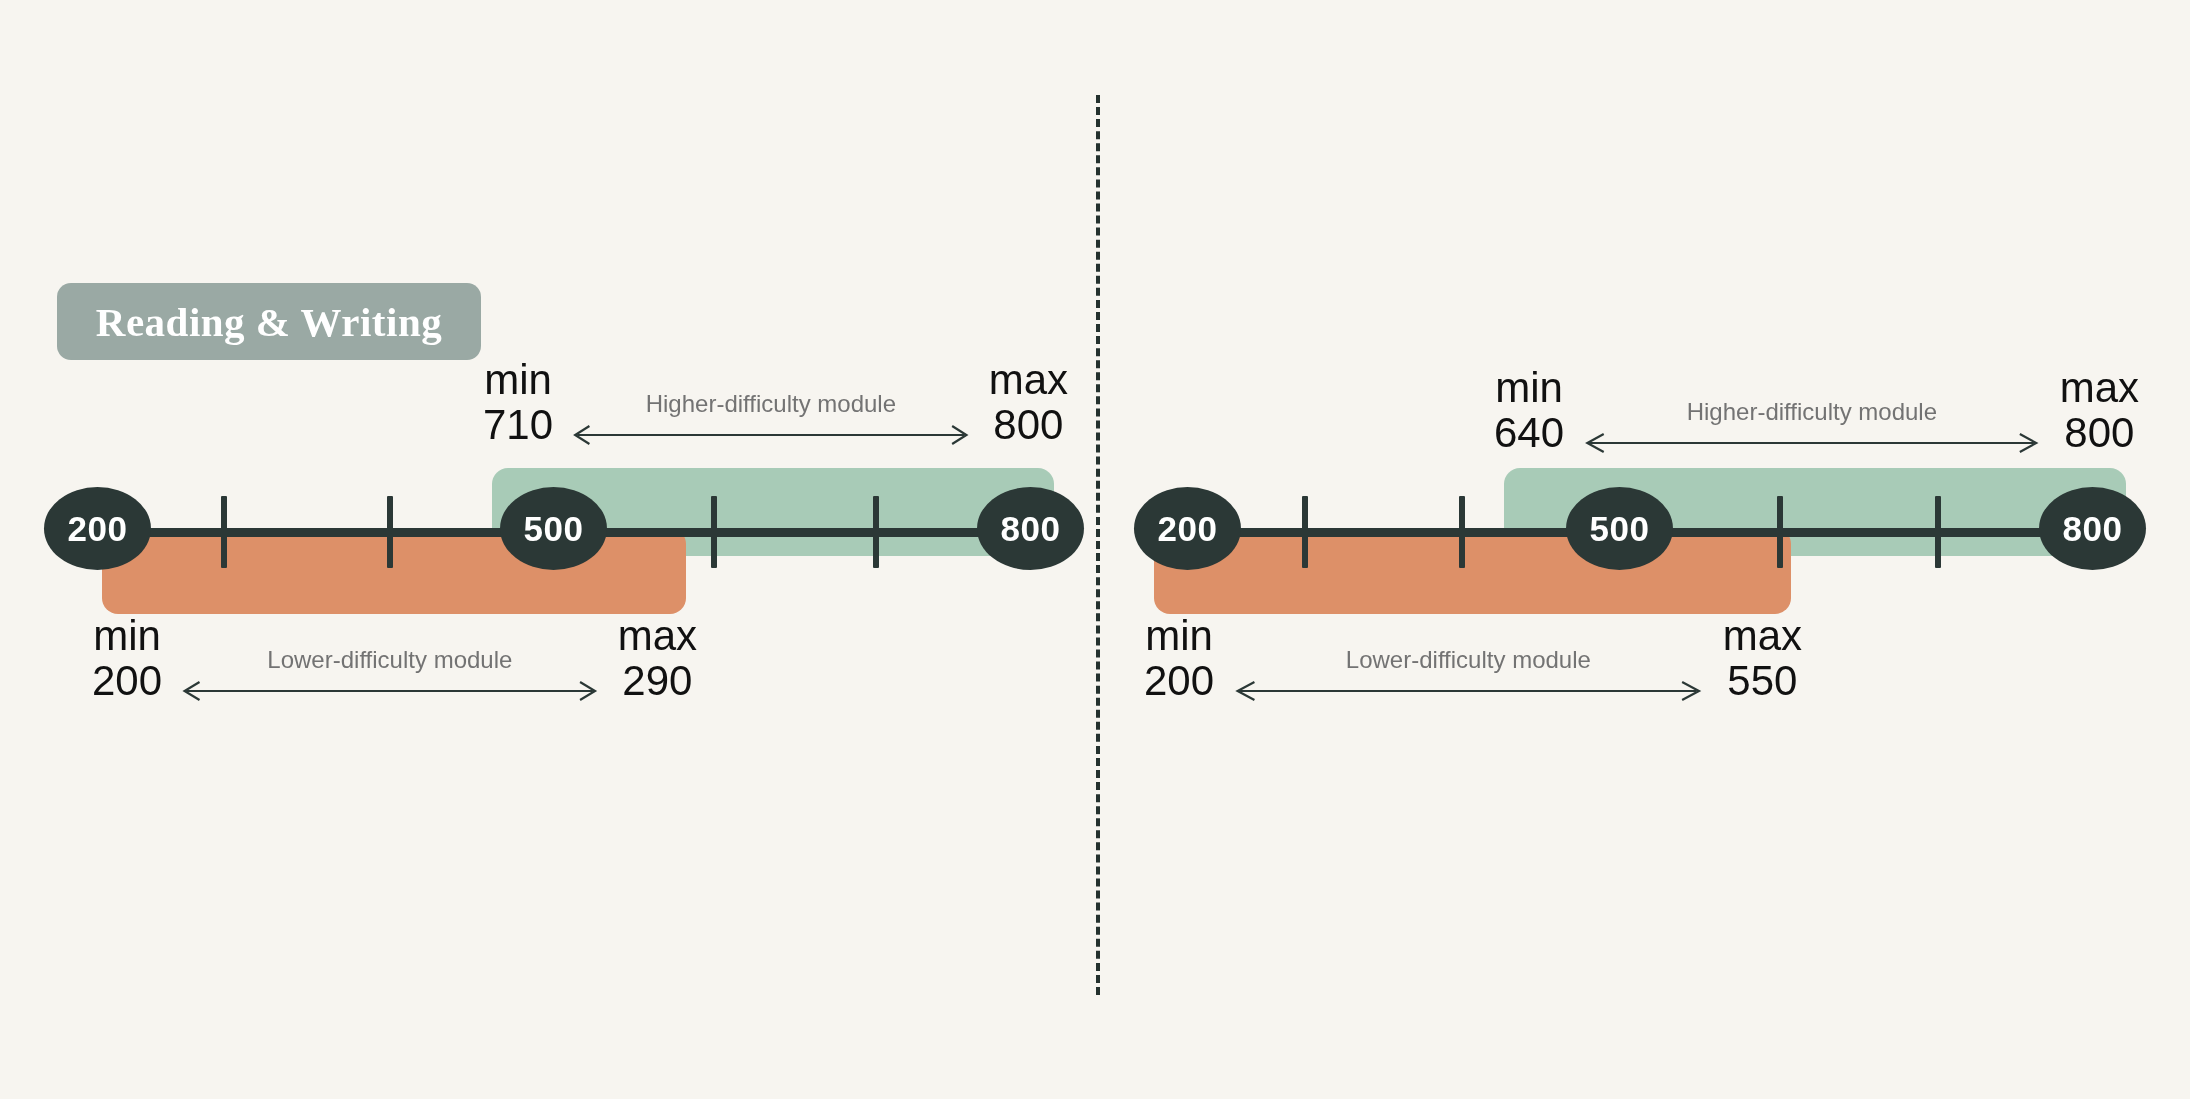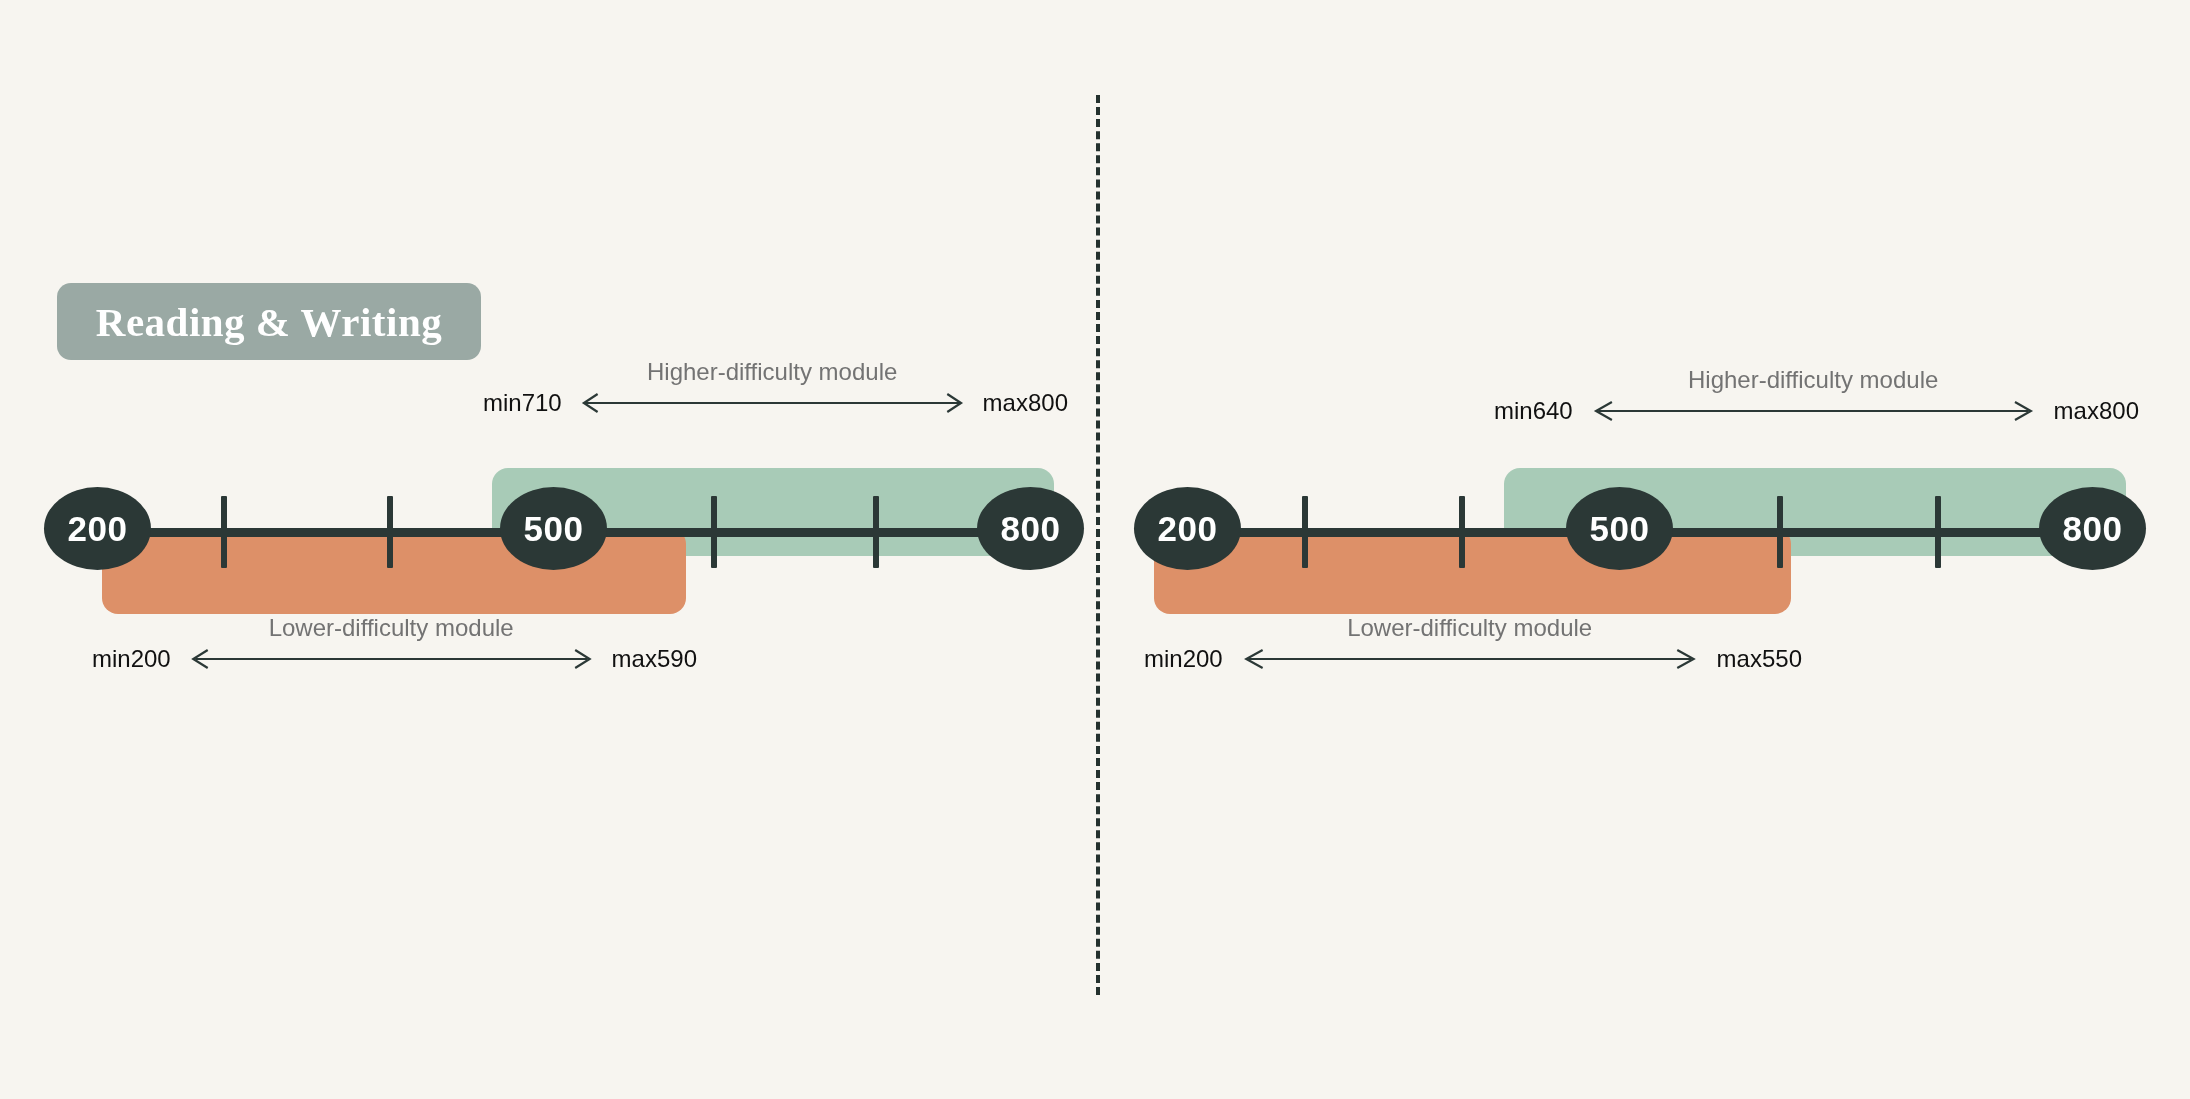--- a/index.html
+++ b/index.html
@@ -109,24 +109,24 @@
   .band.lower  { background: #dd9068; }
 
   
   .range {
     position: absolute;
     display: flex;
     align-items: flex-end;
   }
   .range .endcap {
     display: flex;
-    flex-direction: row;
+    flex-direction: column;
     align-items: center;
     line-height: 1.07;
-    font-size: 24px;
+    font-size: 42px;
     color: #111111;
     white-space: nowrap;
   }
   .range .arrowwrap {
     position: relative;
     flex: 1 1 auto;
     display: flex;
     flex-direction: column;
     align-items: center;
     padding: 0 14px;
@@ -190,21 +190,21 @@
       <div class="arrowwrap">
         <span class="arrowlabel">Lower-difficulty module</span>
         <svg class="arrow" viewBox="0 0 400 26" preserveAspectRatio="none">
           <line x1="10" y1="13" x2="390" y2="13" stroke="#2b3836" stroke-width="2.2" vector-effect="non-scaling-stroke"></line>
           <polyline points="22,4 8,13 22,22" fill="none" stroke="#2b3836" stroke-width="2.2" vector-effect="non-scaling-stroke"></polyline>
           <polyline points="378,4 392,13 378,22" fill="none" stroke="#2b3836" stroke-width="2.2" vector-effect="non-scaling-stroke"></polyline>
         </svg>
       </div>
       <div class="endcap">
         <span>max</span>
-        <span>590</span>
+        <span>290</span>
       </div>
     </div>
 
   </div>
 
   <div class="panel right">
 
 
     <div class="band higher" style="left:408px; top:468px; width:622px; height:88px;"></div>
 

